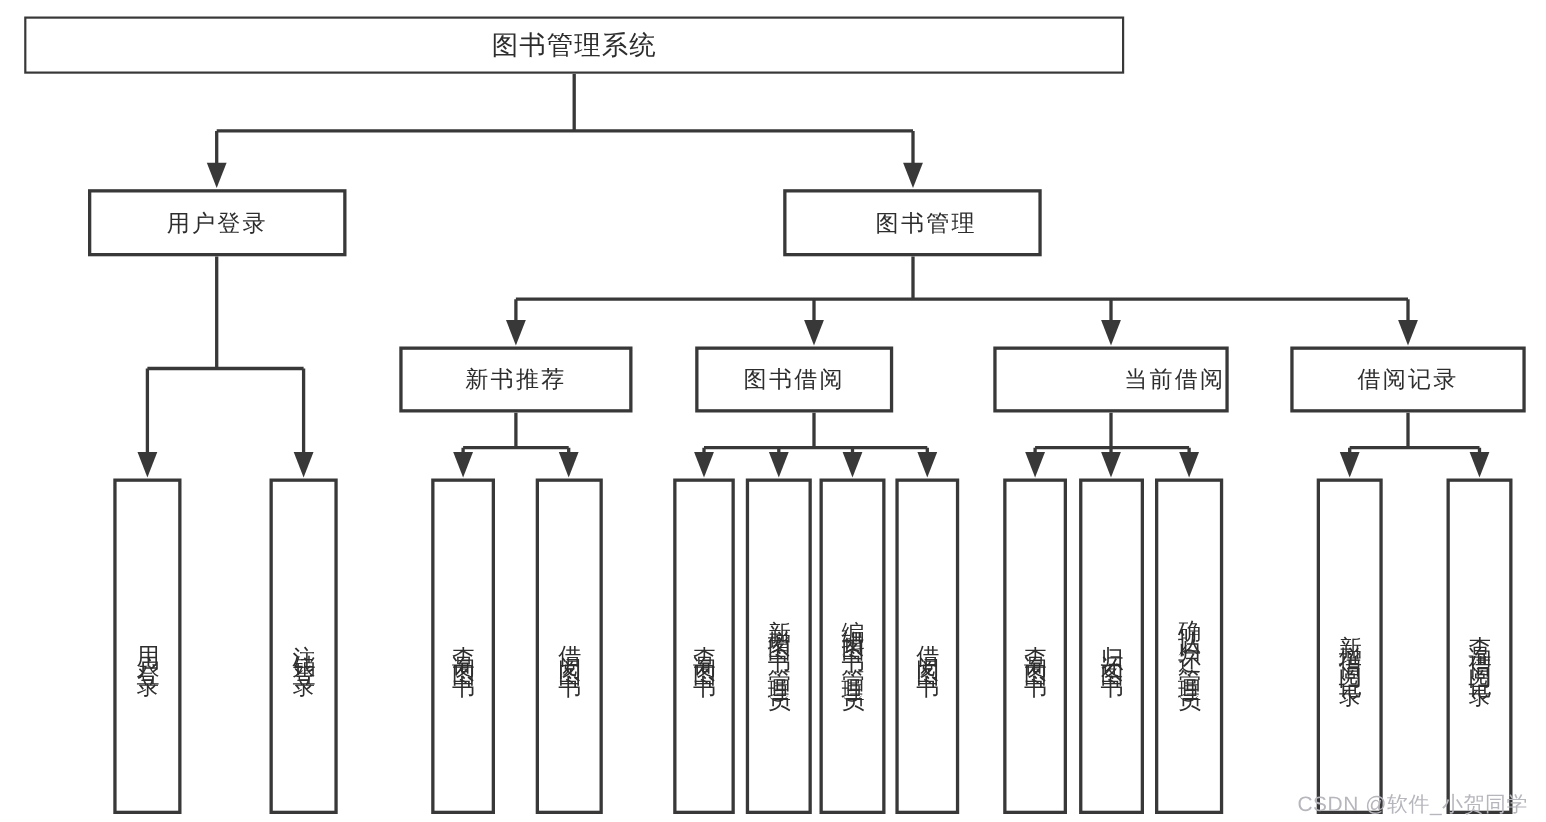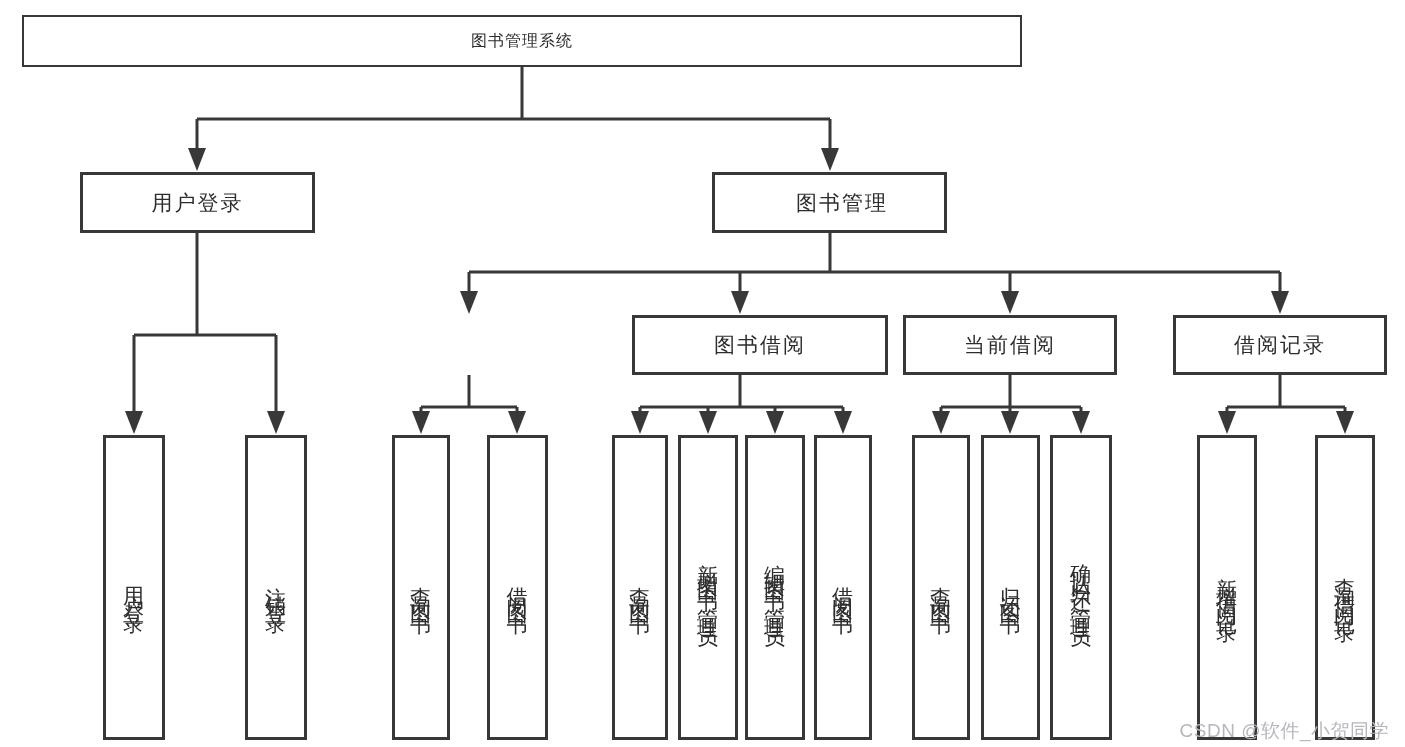--- a/index.html
+++ b/index.html
@@ -25,21 +25,21 @@
     position:absolute;
     box-sizing:border-box;
     border:3px solid var(--line);
     background:#fff;
     display:flex;
     align-items:center;
     justify-content:center;
     text-align:center;
     color:var(--text);
   }
-  .node.root{border-width:2px;font-size:16px;letter-spacing:1px;}
+  .node.root{border-width:2px;font-size:24px;letter-spacing:1px;}
   .node.h{font-size:21px;letter-spacing:2px;}
   .node.v{
     font-size:21px;
     writing-mode:vertical-rl;
     text-orientation:mixed;
     letter-spacing:9px;
     line-height:1;
   }
   .watermark{
     position:absolute;
@@ -103,24 +103,27 @@
     <span>图书管理系统</span>
   </div>
 
   <div class="node h" style="left:80px;top:172px;width:235px;height:61px;">
     <span>用户登录</span>
   </div>
   <div class="node h" style="left:712px;top:172px;width:235px;height:61px;padding-left:25px;">
     <span>图书管理</span>
   </div>
 
-  <div class="node h" style="left:632px;top:315px;width:256px;height:60px;">
+  <div class="node h" style="left:363px;top:315px;width:212px;height:60px;">
+    <span>新书推荐</span>
+  </div>
+  <div class="node h" style="left:632px;top:315px;width:180px;height:60px;">
     <span>图书借阅</span>
   </div>
-  <div class="node h" style="left:903px;top:315px;width:214px;height:60px;">
+  <div class="node h" style="left:903px;top:315px;width:214px;height:60px;justify-content:flex-end;">
     <span>当前借阅</span>
   </div>
   <div class="node h" style="left:1173px;top:315px;width:214px;height:60px;">
     <span>借阅记录</span>
   </div>
 
   <div class="node v" style="left:103px;top:435px;width:62px;height:305px;">
     <span>用户登录</span>
   </div>
   <div class="node v" style="left:245px;top:435px;width:62px;height:305px;">

